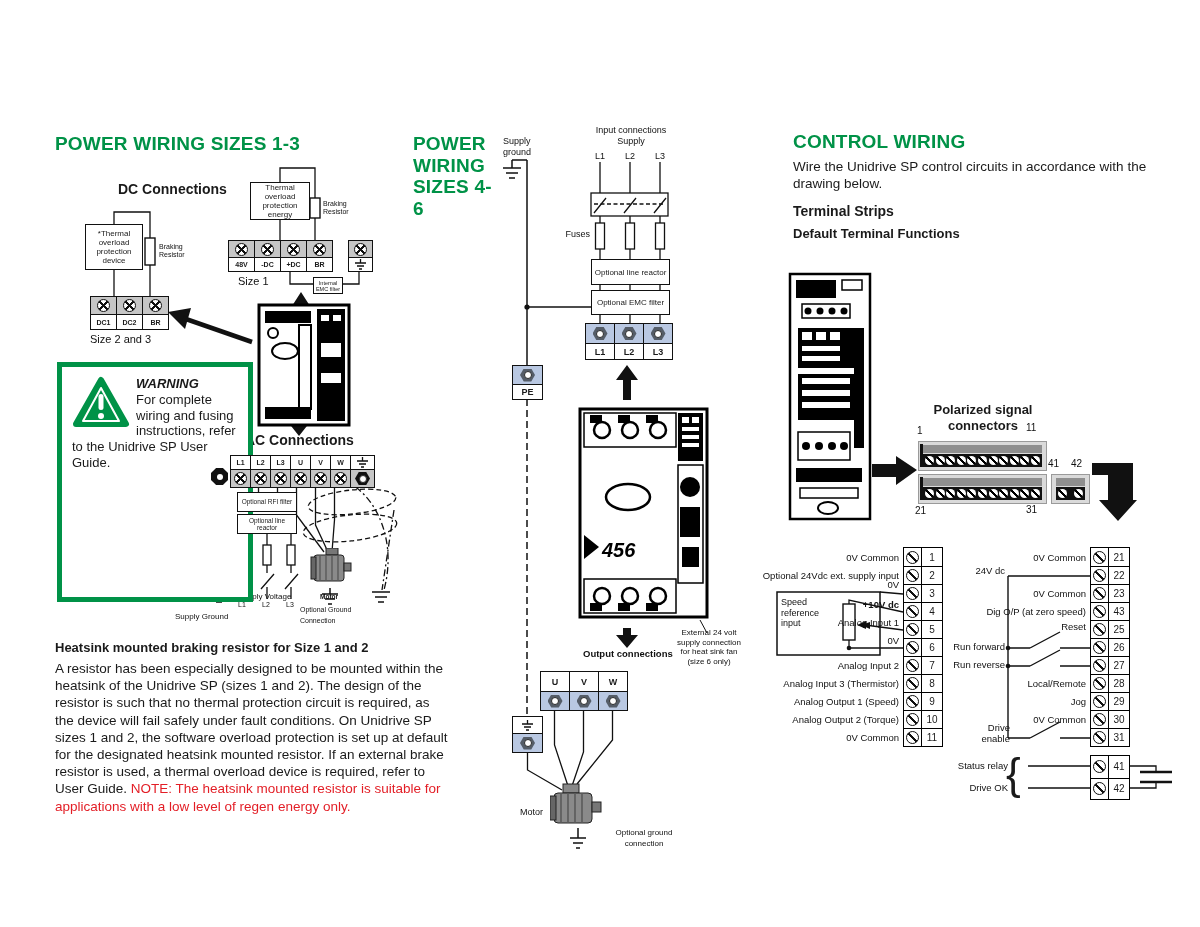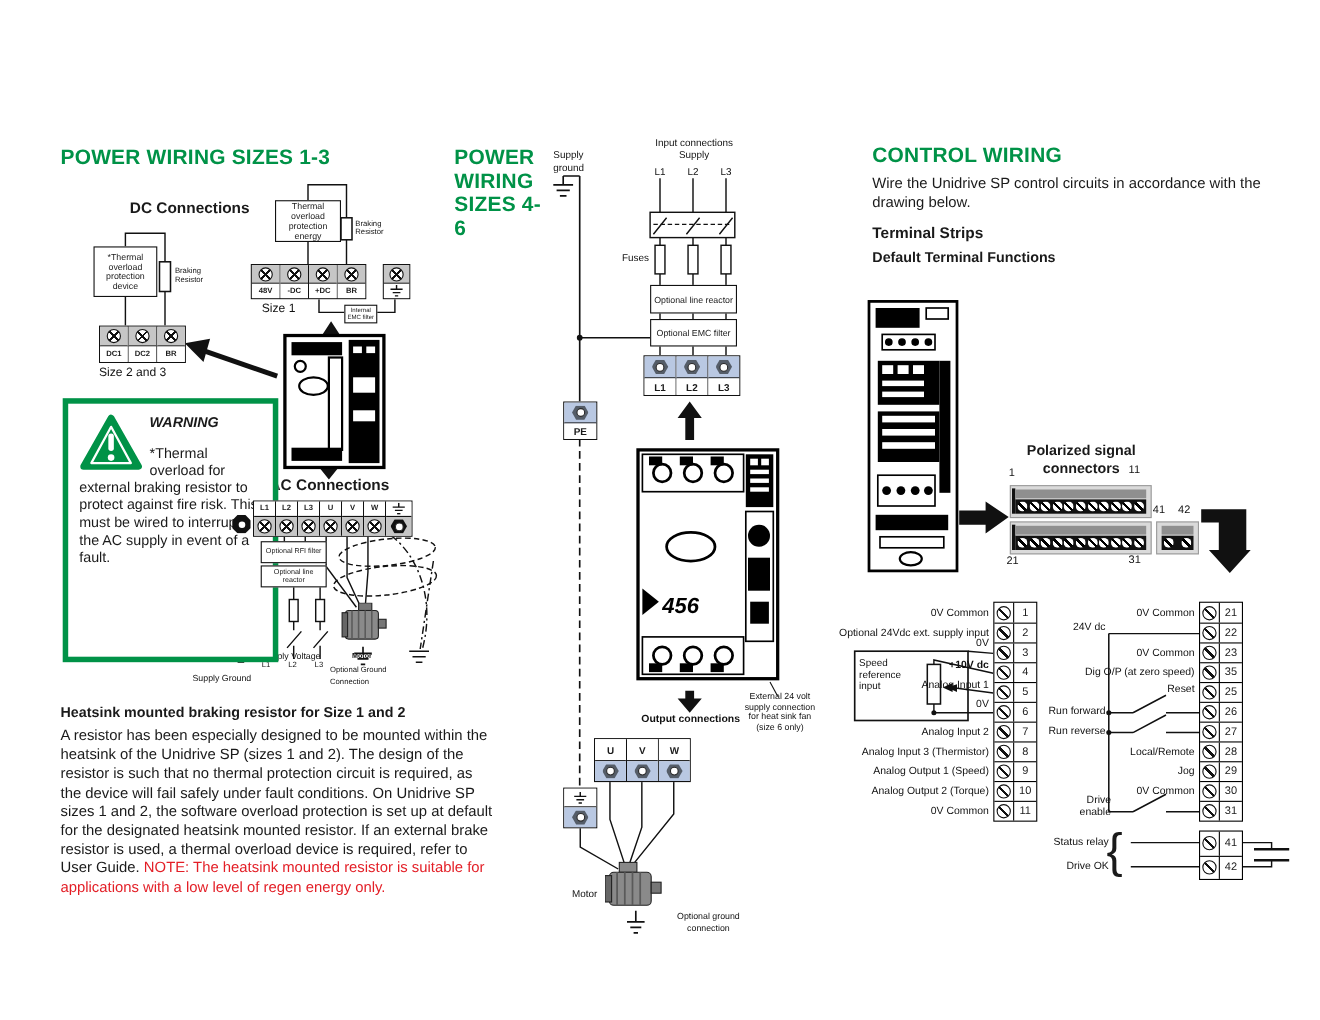--- a/index.html
+++ b/index.html
@@ -253,21 +253,21 @@
   </svg>
 
   <div class="warnbox" style="left:57px;top:362px;width:166px;height:212px;">
     <svg width="58" height="52" style="float:left;margin:0 6px 2px 0;">
       <polygon points="29,4 54,48 4,48" fill="#009247" stroke="#009247" stroke-width="6" stroke-linejoin="round"></polygon>
       <polygon points="29,12 47,45 11,45" fill="none" stroke="#fff" stroke-width="2" stroke-linejoin="round"></polygon>
       <rect x="26.5" y="18" width="5" height="16" rx="2.5" fill="#fff"></rect>
       <circle cx="29" cy="40" r="3" fill="#fff"></circle>
     </svg>
     <span style="font-weight:bold;font-style:italic;">WARNING</span><br>
-    <div style="margin-top:12px;">*Thermal overload for external braking resistor to protect against fire risk. This must be wired to interrupt the AC supply in event of a fault.</div>
+    <span>For complete wiring and fusing instructions, refer to the Unidrive SP User Guide.</span>
   </div>
 
   <div class="abs h2" style="left:245px;top:432px;">AC Connections</div>
   <div class="lbl" style="left:210px;top:454px;font-size:8px;font-weight:bold;">PE</div>
   <div class="abs" style="left:211px;top:468px;width:17px;height:17px;background:#111;z-index:2;clip-path:polygon(30% 0,70% 0,100% 30%,100% 70%,70% 100%,30% 100%,0 70%,0 30%);display:flex;align-items:center;justify-content:center;">
       <span style="width:6px;height:6px;background:#fff;border-radius:50%;"></span>
     </div>
   <div class="tstrip" style="left:230px;top:455px;">
     <div class="tcell" style="width:19px;">
         <div class="trow-white" style="height:13px;border-bottom:1.4px solid #111;">L1</div>
@@ -653,21 +653,21 @@
     <div class="tfrow">
         <span class="tf-scr">
           <span class="scrw"></span>
         </span>
         <span class="tf-no">23</span>
       </div>
     <div class="tfrow">
         <span class="tf-scr">
           <span class="scrw"></span>
         </span>
-        <span class="tf-no">35</span>
+        <span class="tf-no">43</span>
       </div>
     <div class="tfrow">
         <span class="tf-scr">
           <span class="scrw"></span>
         </span>
         <span class="tf-no">25</span>
       </div>
     <div class="tfrow">
         <span class="tf-scr">
           <span class="scrw"></span>

